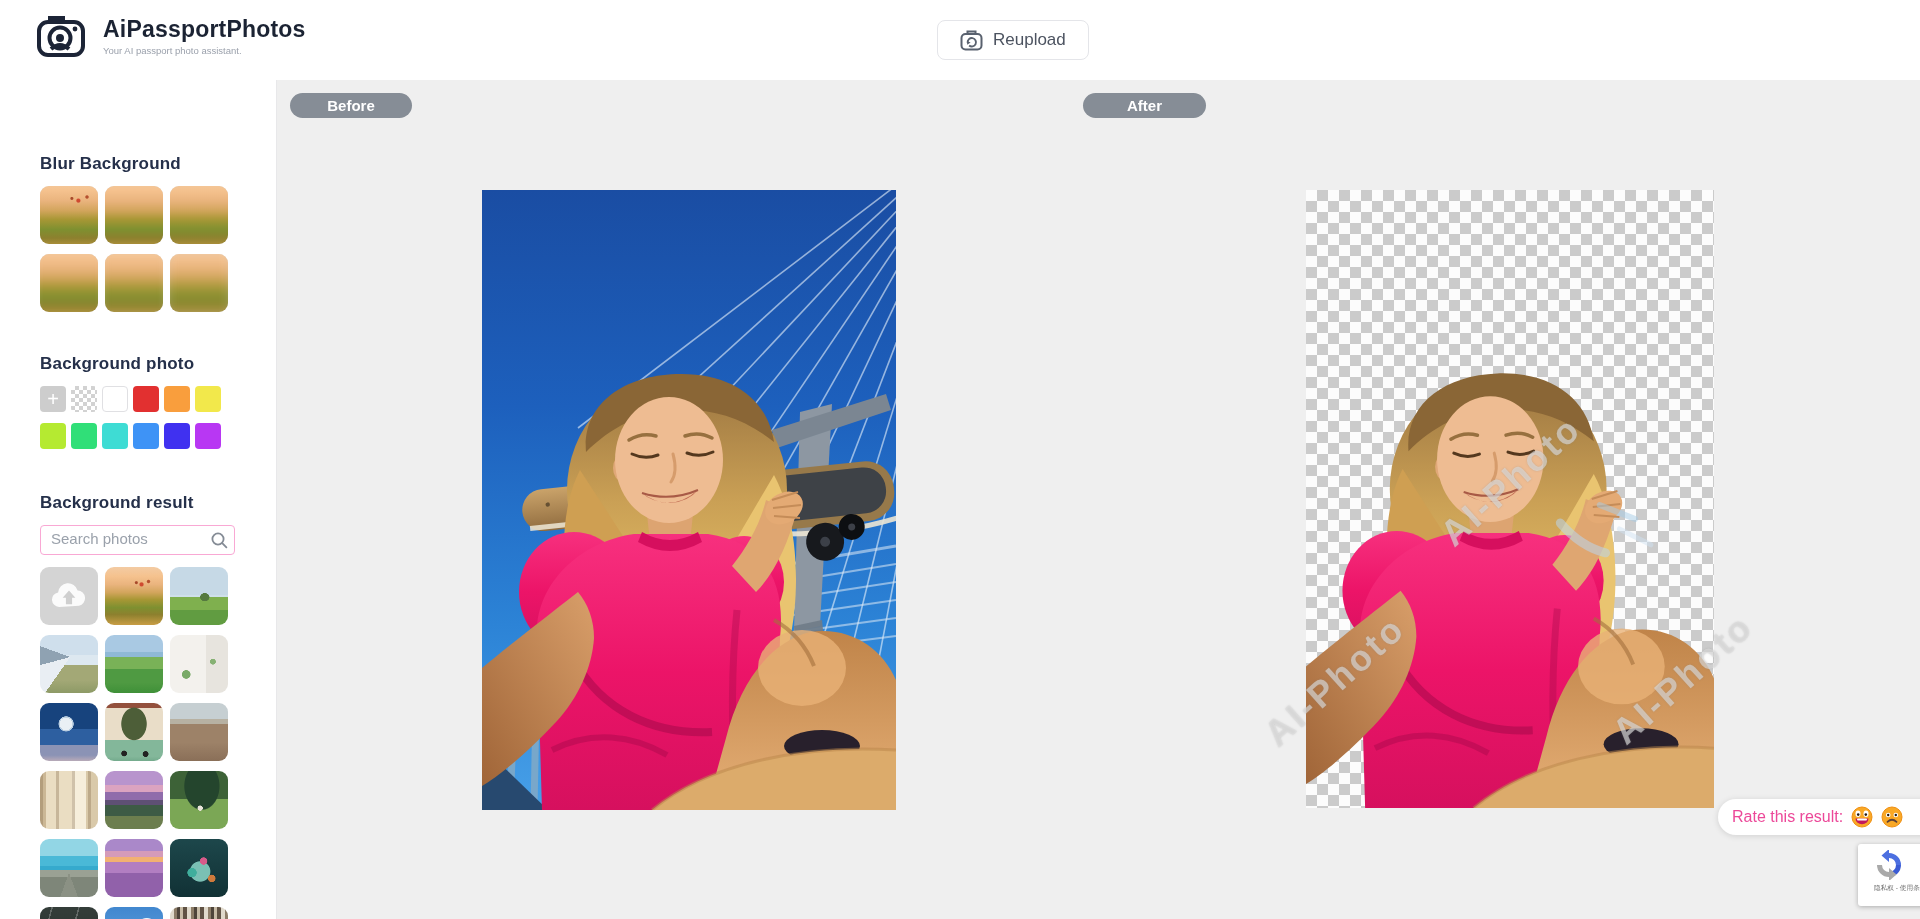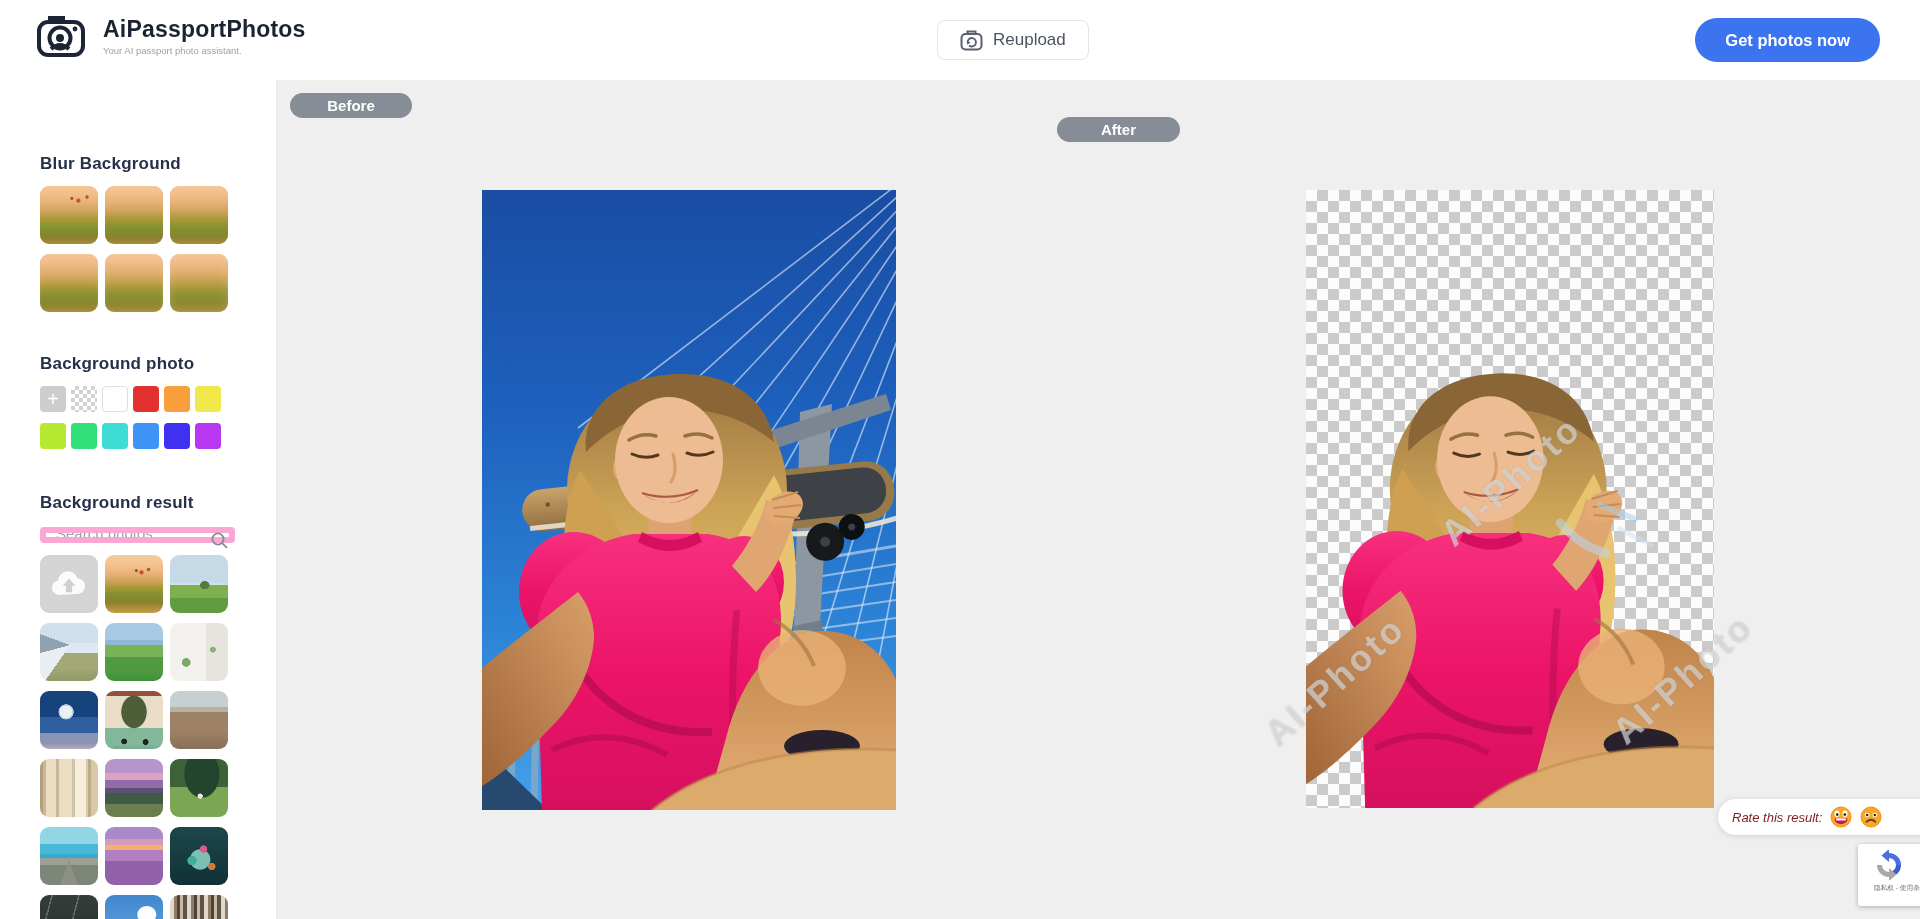--- a/index.html
+++ b/index.html
@@ -29,49 +29,49 @@
   .tile { width:58px; height:58px; border-radius:9px; overflow:hidden; position:relative; cursor:pointer; background:#ddd; }
   .blur-inner { position:absolute; inset:-7px; }
 
   .swatches { margin-top:12px; width:188px; display:grid; grid-template-columns:repeat(6,26px); gap:11px 5px; }
   .swatch { width:26px; height:26px; border-radius:4px; cursor:pointer; display:flex; align-items:center; justify-content:center; }
   .swatch .glyph { color:#fff; font-size:20px; font-weight:400; line-height:1; }
   .swatch.white { border:1px solid #e0e0e3; }
   .swatch.transparent { background:conic-gradient(#d2d2d2 25%,#fff 0 50%,#d2d2d2 0 75%,#fff 0) 0 0/8px 8px !important; }
 
   .searchbox { margin-top:12px; position:relative; width:195px; }
-  .searchbox input { width:195px; height:16px; border:6px solid #f9a8d4; border-radius:4px; padding:0 30px 3px 10px;
+  .searchbox input { width:195px; height:30px; border:1px solid #f9a8d4; border-radius:4px; padding:0 30px 3px 10px;
     font-size:15px; color:#3c4350; font-family:inherit; outline:none; }
   .searchbox input::placeholder { color:#9aa1ab; }
   .searchbox .search-ic { position:absolute; right:7px; top:6px; }
 
   .upload-tile { background:#d4d4d4; display:flex; align-items:center; justify-content:center; }
 
   
   .pill { position:absolute; top:93px; height:25px; border-radius:16px; background:#868d96; color:#fff;
     font-weight:700; font-size:15px; display:flex; align-items:center; justify-content:center; z-index:3; }
   .pill-before { left:290px; width:122px; }
-  .pill-after  { left:1057px; width:123px;margin-top:24px; }
+  .pill-after  { left:1083px; width:123px; }
 
   .photo { position:absolute; top:190px; z-index:2; }
   .photo svg { display:block; width:100%; height:100%; }
   .photo-before { left:482px; width:414px; height:620px; }
   .photo-after  { left:1306px; width:408px; height:618px;
     background:conic-gradient(#cbcbcb 25%,#fcfcfc 0 50%,#cbcbcb 0 75%,#fcfcfc 0) 0 0/22px 22px; }
   .photo-after svg { position:absolute; inset:0; }
   .wm { position:absolute; font-size:36px; font-weight:600; letter-spacing:3px; color:rgba(225,225,225,.6);
     text-shadow:0 0 2px rgba(130,130,130,.35); transform:rotate(-42deg); white-space:nowrap; pointer-events:none; }
   .wm1 { left:118px; top:270px; }
   .wm2 { left:-58px; top:470px; }
   .wm3 { left:290px; top:468px; }
 
   
   .rate { position:absolute; left:1718px; top:799px; height:36px; width:230px; background:#fff; border-radius:18px;
     box-shadow:0 1px 6px rgba(0,0,0,.13); display:flex; align-items:center; gap:8px; padding:0 14px; z-index:6; }
-  .rate-label { font-size:13px; color:#7f1d1d;font-style:italic; }
+  .rate-label { font-size:16px; color:#ec4899; }
   .emoji-btn { width:22px; height:22px; border:none; background:none; padding:0; cursor:pointer; }
 
   
   .grecaptcha { position:absolute; left:1858px; top:844px; width:80px; height:62px; background:#fff; border-radius:3px;
     box-shadow:0 1px 5px rgba(0,0,0,.28); z-index:6; display:flex; flex-direction:column; align-items:flex-start; padding:6px 0 0 16px; }
   .grecaptcha .gc-label { font-size:7px; color:#6d6d6d; margin-top:3px; transform:scale(.95); transform-origin:left; white-space:nowrap; }
 </style>
 </head>
 <body>
 
@@ -167,21 +167,20 @@
   <div class="reupload-btn">
     <svg width="23" height="22" viewBox="0 0 23 22">
       <rect x="1.5" y="5" width="20" height="15.5" rx="4" fill="none" stroke="#59616e" stroke-width="2"></rect>
       <path d="M7.5,5 v-2.6 h8 v2.6" fill="none" stroke="#59616e" stroke-width="2"></path>
       <path d="M7.6,13.6 a4.2,4.2 0 1 1 1.5,2.9" fill="none" stroke="#59616e" stroke-width="1.9"></path>
       <polygon points="7,12 10.6,13.6 7.2,15.8" fill="#59616e"></polygon>
     </svg>
     <span>Reupload</span>
   </div>
 
-  <button class="cta-btn" style="background:#3b74ee">Get photos now</button>
 </header>
 
 <aside class="sidebar">
 
   <section class="sec-blur">
     <h3>Blur Background</h3>
     <div class="tile-grid">
 
     <div class="tile">
           <div class="blur-inner" style="background: radial-gradient(circle at 63% 30%, rgb(207, 74, 48) 0px, rgb(207, 74, 48) 1.5px, transparent 2.6px), radial-gradient(circle at 75% 25%, rgb(181, 80, 46) 0px, rgb(181, 80, 46) 1.2px, transparent 2.2px), radial-gradient(circle at 54% 27%, rgb(168, 74, 42) 0px, rgb(168, 74, 42) 1px, transparent 2px), linear-gradient(rgb(243, 203, 163) 0%, rgb(245, 194, 142) 16%, rgb(234, 180, 126) 30%, rgb(210, 165, 92) 44%, rgb(168, 151, 53) 56%, rgb(126, 144, 48) 70%, rgb(141, 128, 46) 82%, rgb(200, 157, 69) 100%); filter: blur(0px);"></div>

